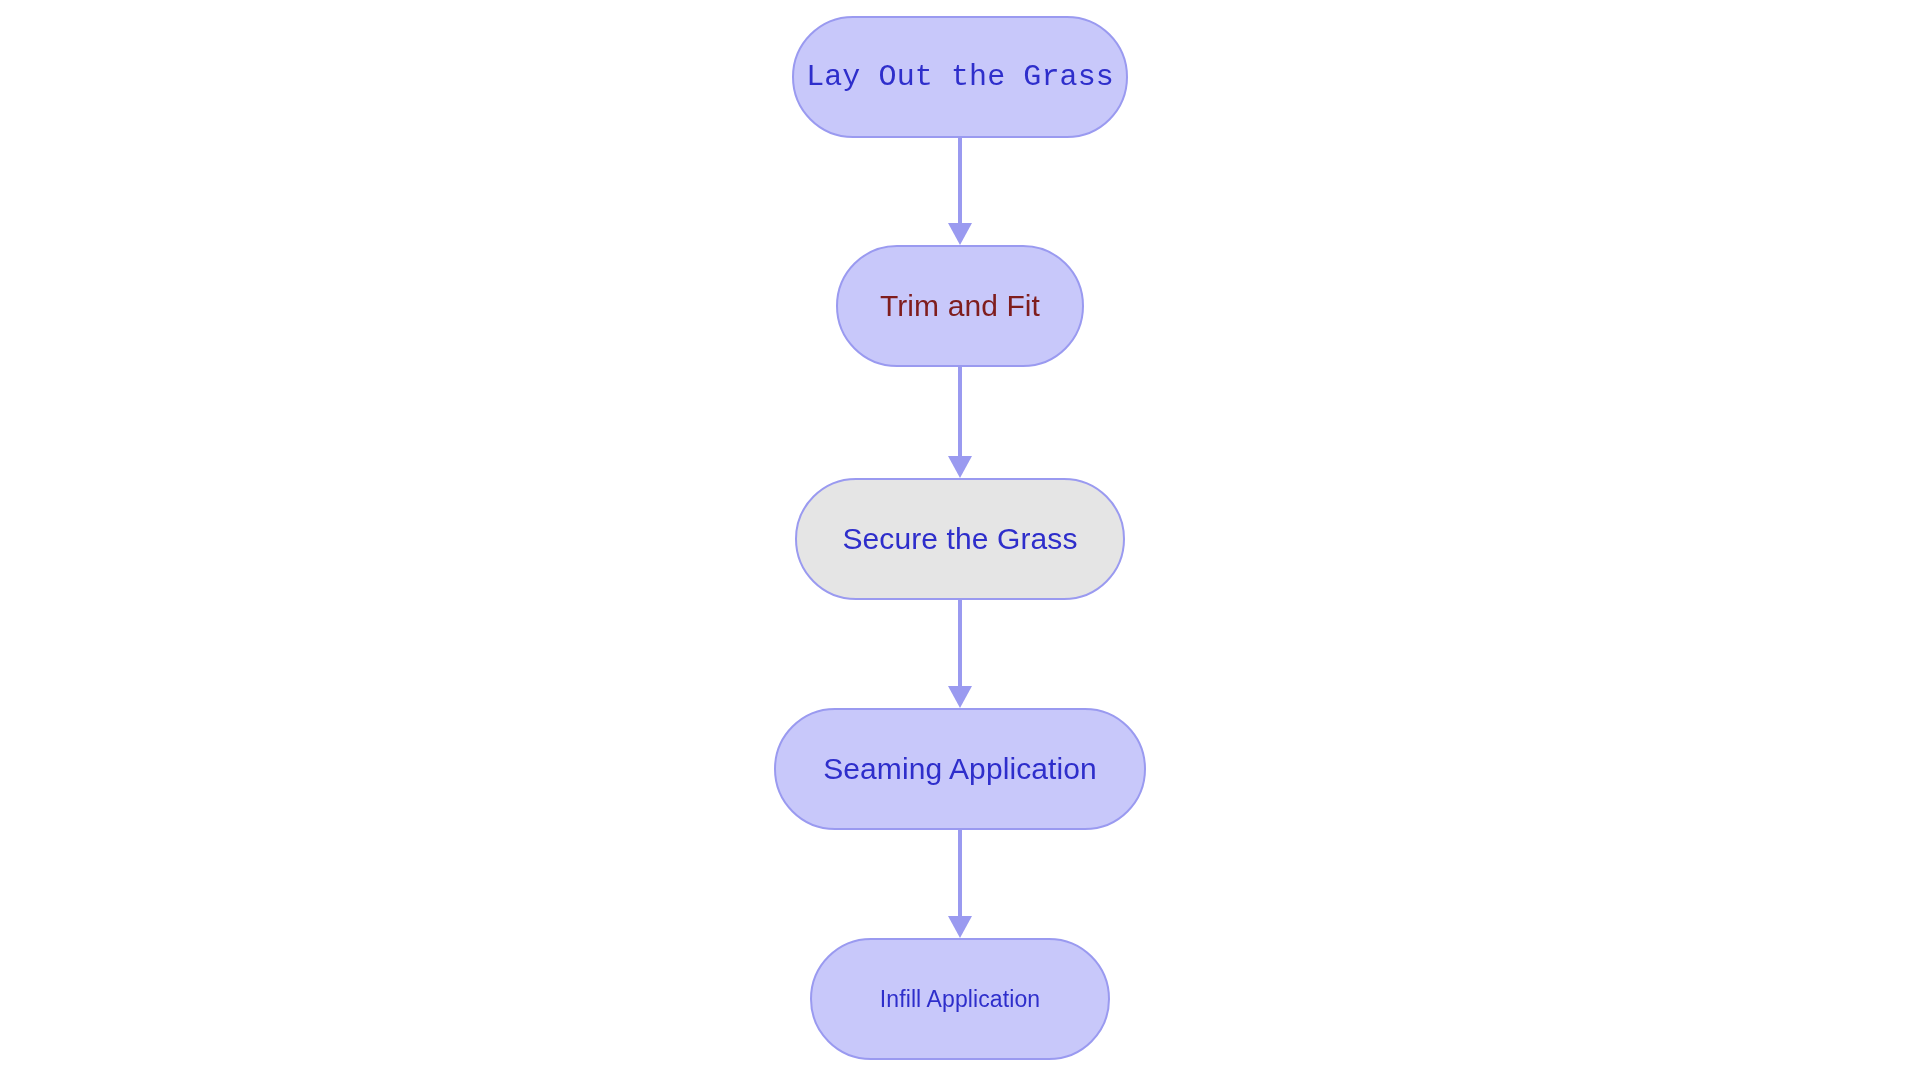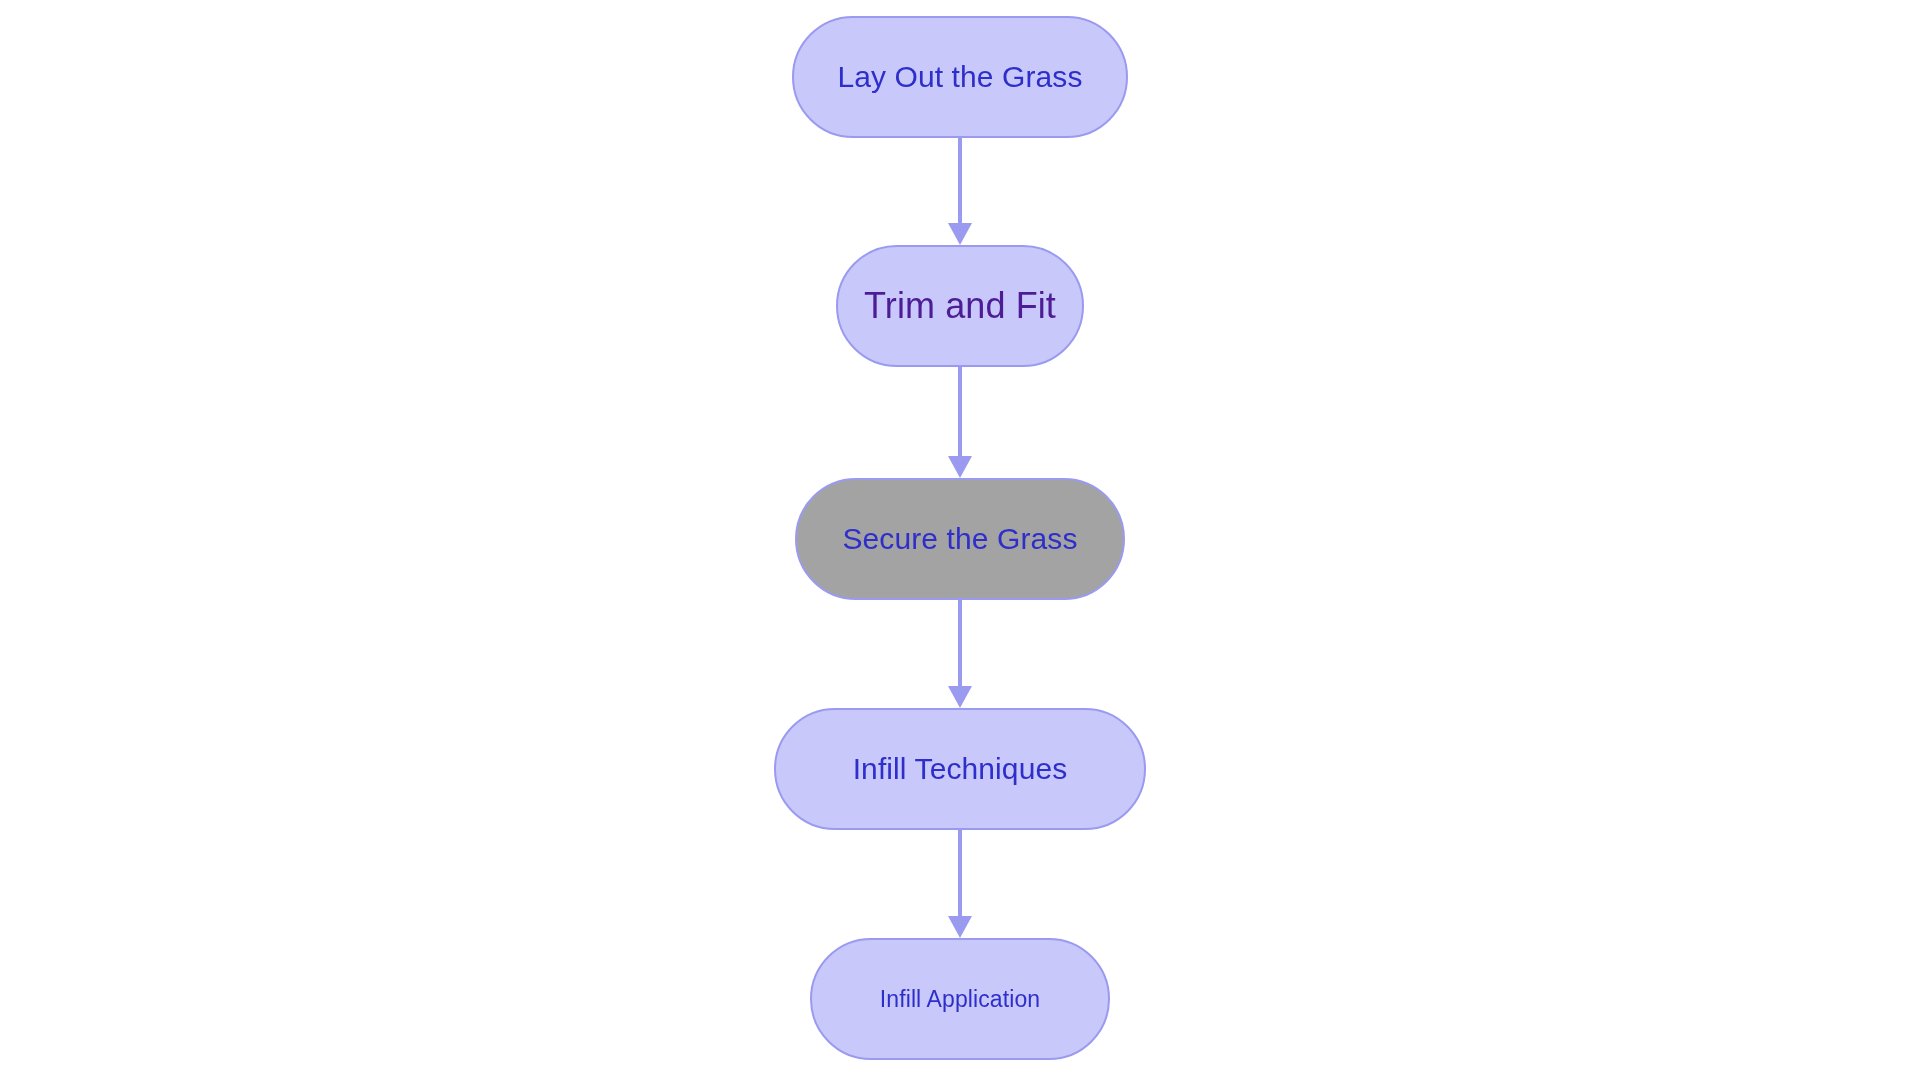--- a/index.html
+++ b/index.html
@@ -70,28 +70,28 @@
         <rect x="10" y="0" width="4" height="86" fill="#9a9af0"></rect>
         <polygon points="0,86 24,86 12,108" fill="#9a9af0"></polygon>
       </svg>
     </div>
     <div class="flow-edge" style="left: 948px; top: 830px; width: 24px; height: 108px;">
       <svg width="24" height="108" viewBox="0 0 24 108">
         <rect x="10" y="0" width="4" height="86" fill="#9a9af0"></rect>
         <polygon points="0,86 24,86 12,108" fill="#9a9af0"></polygon>
       </svg>
     </div>
-    <div class="flow-node" style="left: 792px; top: 16px; width: 336px; height: 122px; background: rgb(200, 200, 250); border-color: rgb(154, 154, 240); color: rgb(46, 46, 203); font-size: 30px;">
+    <div class="flow-node" style="left: 792px; top: 16px; width: 336px; height: 122px; background: rgb(200, 200, 250); border-color: rgb(154, 154, 240); color: rgb(46, 46, 203); font-size: 30px; font-family: Liberation Mono, monospace;">
       <span class="node-label">Lay Out the Grass</span>
     </div>
-    <div class="flow-node" style="left: 836px; top: 245px; width: 248px; height: 122px; background: rgb(200, 200, 250); border-color: rgb(154, 154, 240); color: #4c1d95; font-size: 36px;">
+    <div class="flow-node" style="left: 836px; top: 245px; width: 248px; height: 122px; background: rgb(200, 200, 250); border-color: rgb(154, 154, 240); color: #7f1d1d; font-size: 30px;">
       <span class="node-label">Trim and Fit</span>
     </div>
-    <div class="flow-node" style="left: 795px; top: 478px; width: 330px; height: 122px; background: #a3a3a3; border-color: rgb(154, 154, 240); color: rgb(46, 46, 203); font-size: 30px;">
+    <div class="flow-node" style="left: 795px; top: 478px; width: 330px; height: 122px; background: #e5e5e5; border-color: rgb(154, 154, 240); color: rgb(46, 46, 203); font-size: 30px;">
       <span class="node-label">Secure the Grass</span>
     </div>
     <div class="flow-node" style="left: 774px; top: 708px; width: 372px; height: 122px; background: rgb(200, 200, 250); border-color: rgb(154, 154, 240); color: rgb(46, 46, 203); font-size: 30px;">
-      <span class="node-label">Infill Techniques</span>
+      <span class="node-label">Seaming Application</span>
     </div>
     <div class="flow-node" style="left: 810px; top: 938px; width: 300px; height: 122px; background: rgb(200, 200, 250); border-color: rgb(154, 154, 240); color: rgb(46, 46, 203); font-size: 23px;">
       <span class="node-label">Infill Application</span>
     </div>
   </div>
 
 </body></html>

